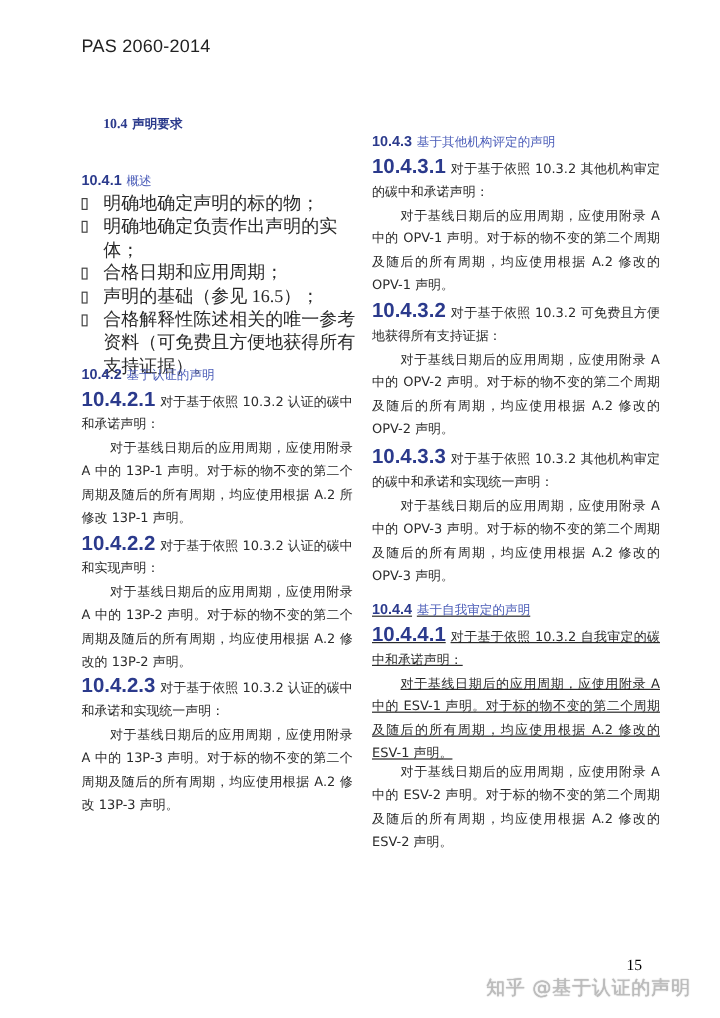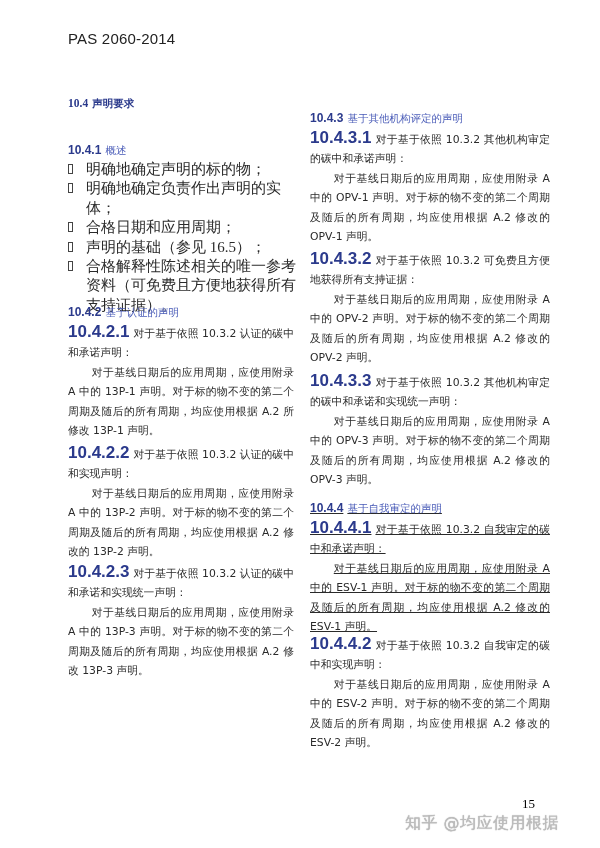--- a/index.html
+++ b/index.html
@@ -107,21 +107,21 @@
       color: #bdbdbd;
       letter-spacing: 0.5px;
       text-shadow: 0 0 1px #999;
     }
   </style>
 </head>
 <body>
 
 <div class="header-title">PAS 2060-2014</div>
 
-<div class="sec-title" style="left:68px; top:97px;">
+<div class="sec-title" style="left:86px; top:97px;">
   <span>10.4</span><span class="cn">声明要求</span>
 </div>
 
 <div class="block" style="left:68px; top:120px; width:232px;margin-top:20px;">
   <div class="h3">
     <span class="num">10.4.1</span><span class="lbl">概述</span>
   </div>
   <ul class="bullet-list">
     <li><span class="mark"></span><span>明确地确定声明的标的物；</span></li>
     <li><span class="mark"></span><span>明确地确定负责作出声明的实体；</span></li>
@@ -183,20 +183,17 @@
   <div class="h3">
     <span class="num">10.4.4</span><span class="lbl">基于自我审定的声明</span>
   </div>
   <div class="para">
     <span class="num">10.4.4.1</span><span>对于基于依照  10.3.2  自我审定的碳中和承诺声明：</span>
   </div>
   <div class="para indent">对于基线日期后的应用周期，应使用附录 A 中的  ESV-1  声明。对于标的物不变的第二个周期及随后的所有周期，均应使用根据  A.2 修改的 ESV-1  声明。</div>
 </div>
 
 <div class="block" style="left:310px; top:634px; width:240px;">
-  <div class="para">
-    <span class="num">10.4.4.2</span><span>对于基于依照  10.3.2  自我审定的碳中和实现声明：</span>
-  </div>
   <div class="para indent">对于基线日期后的应用周期，应使用附录 A 中的  ESV-2  声明。对于标的物不变的第二个周期及随后的所有周期，均应使用根据  A.2 修改的 ESV-2  声明。</div>
 </div>
 
 <div class="page-number">15</div>
-<div class="watermark">知乎 @均应使用根据</div>
+<div class="watermark">知乎 @基于认证的声明</div>
 
 </body></html>

